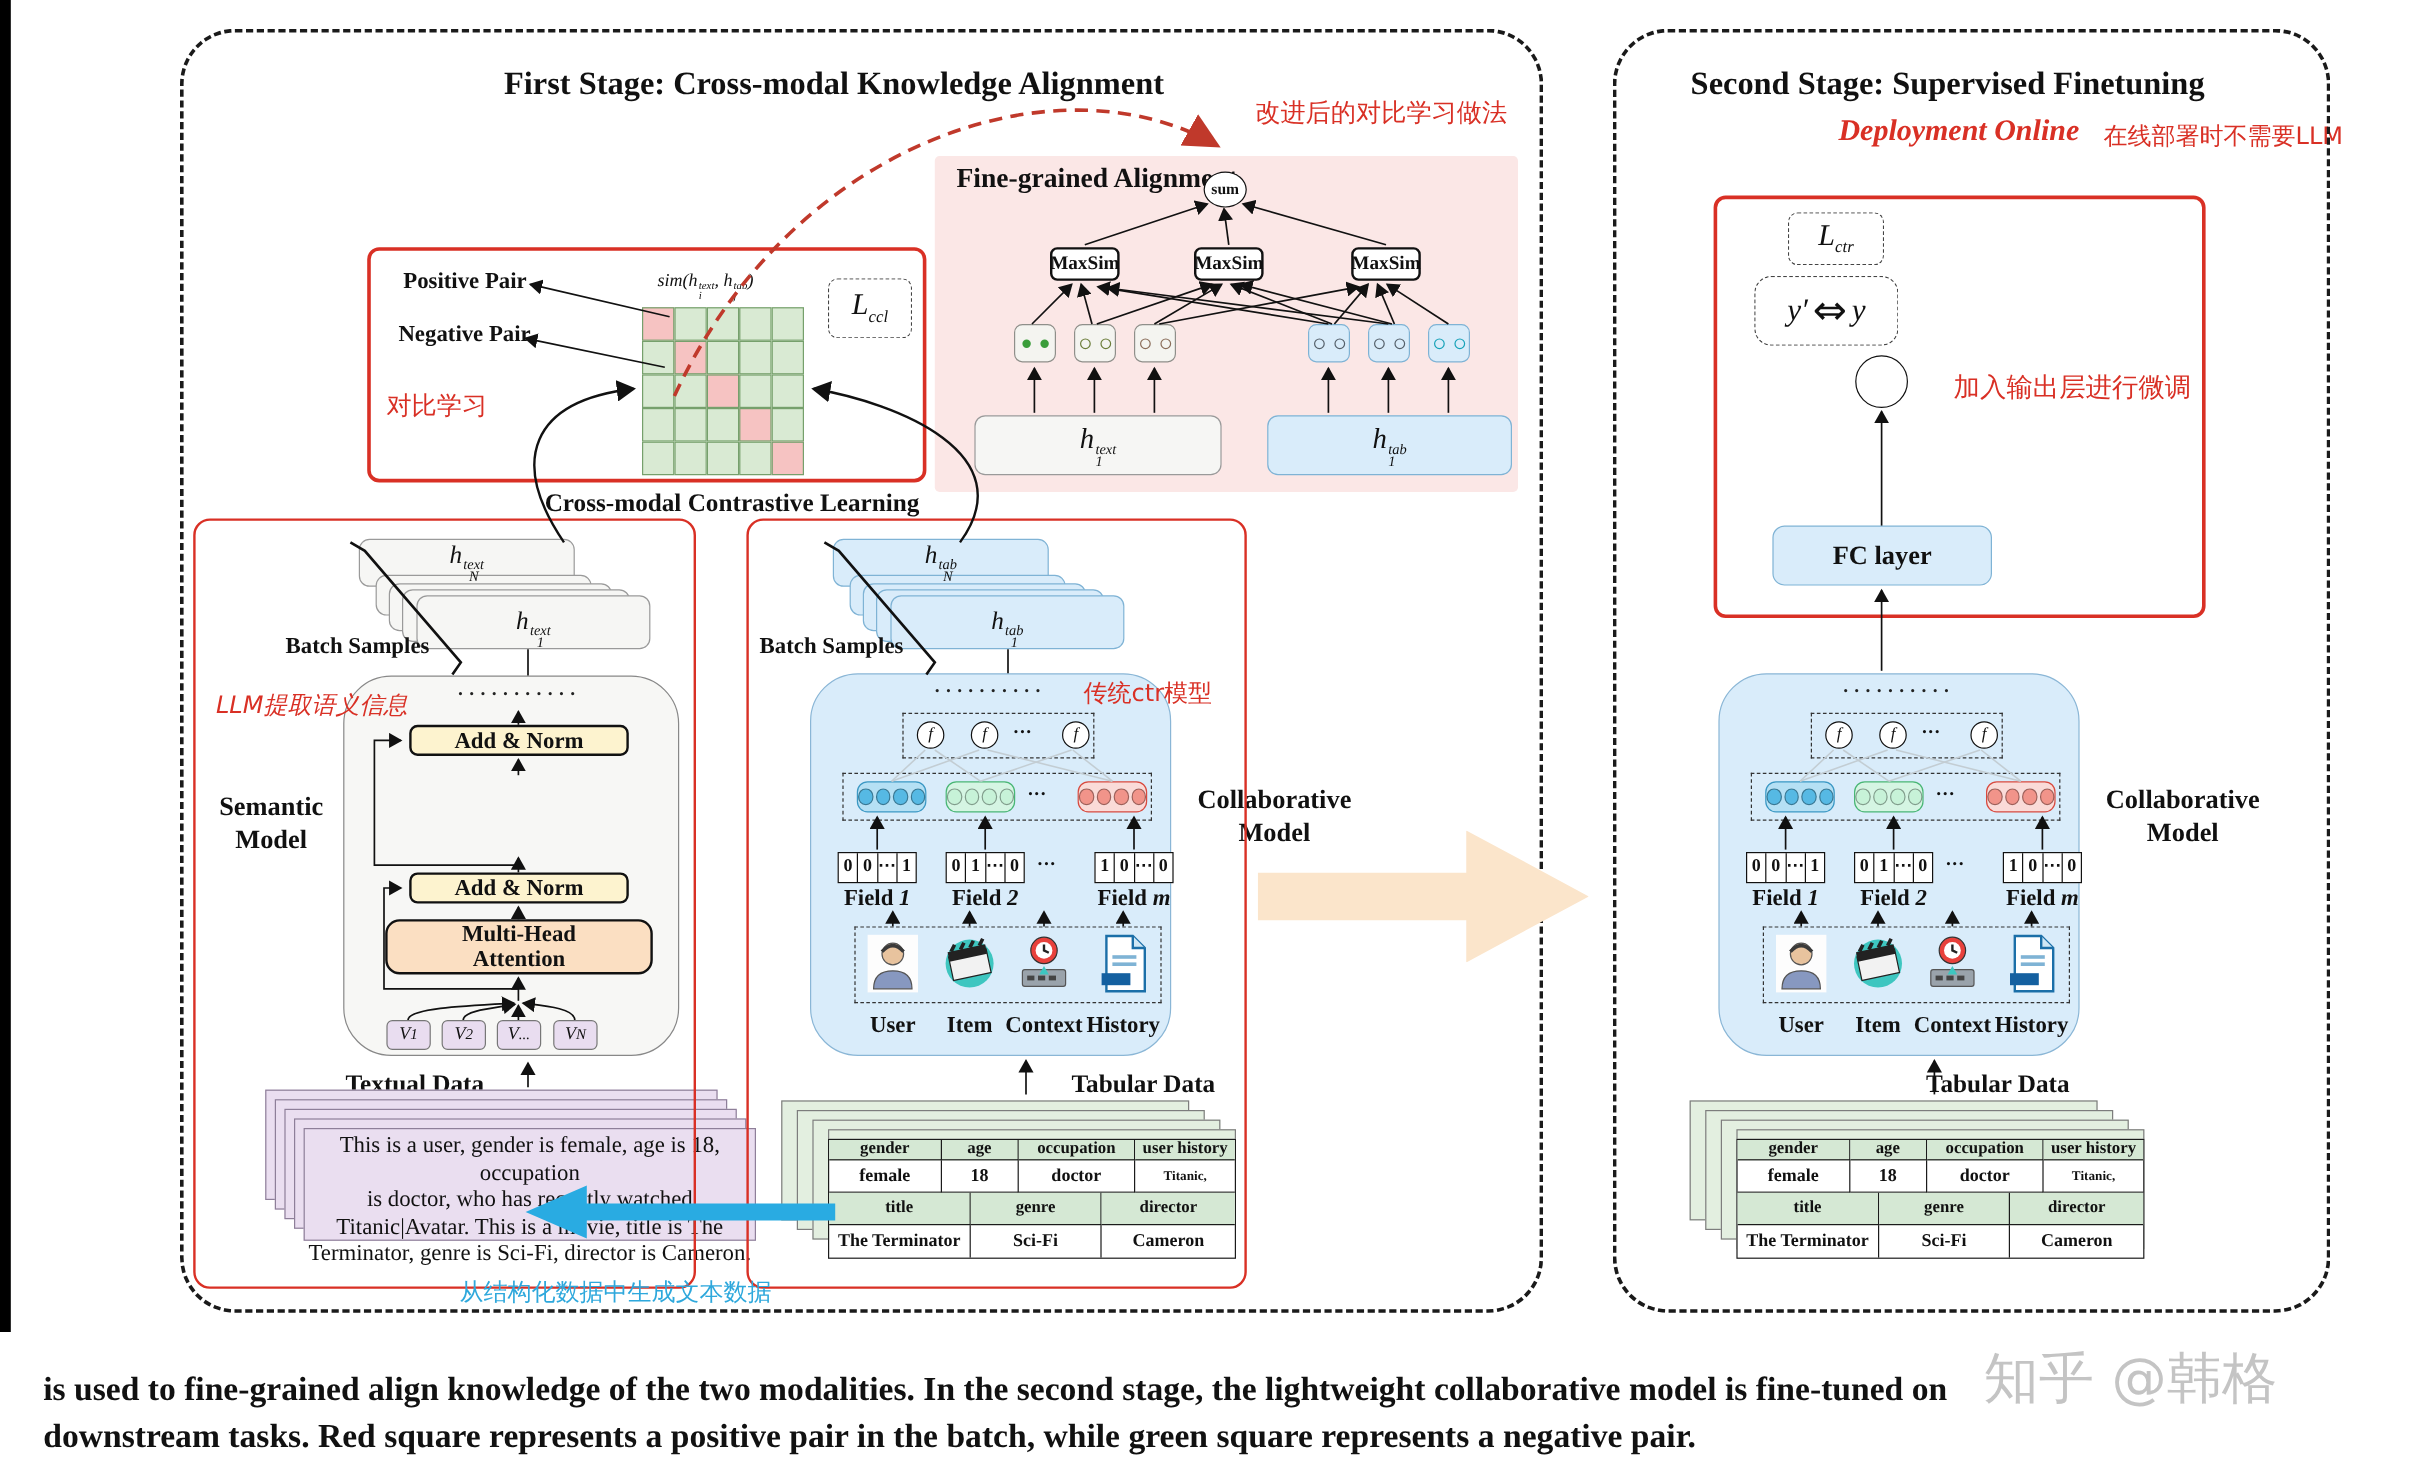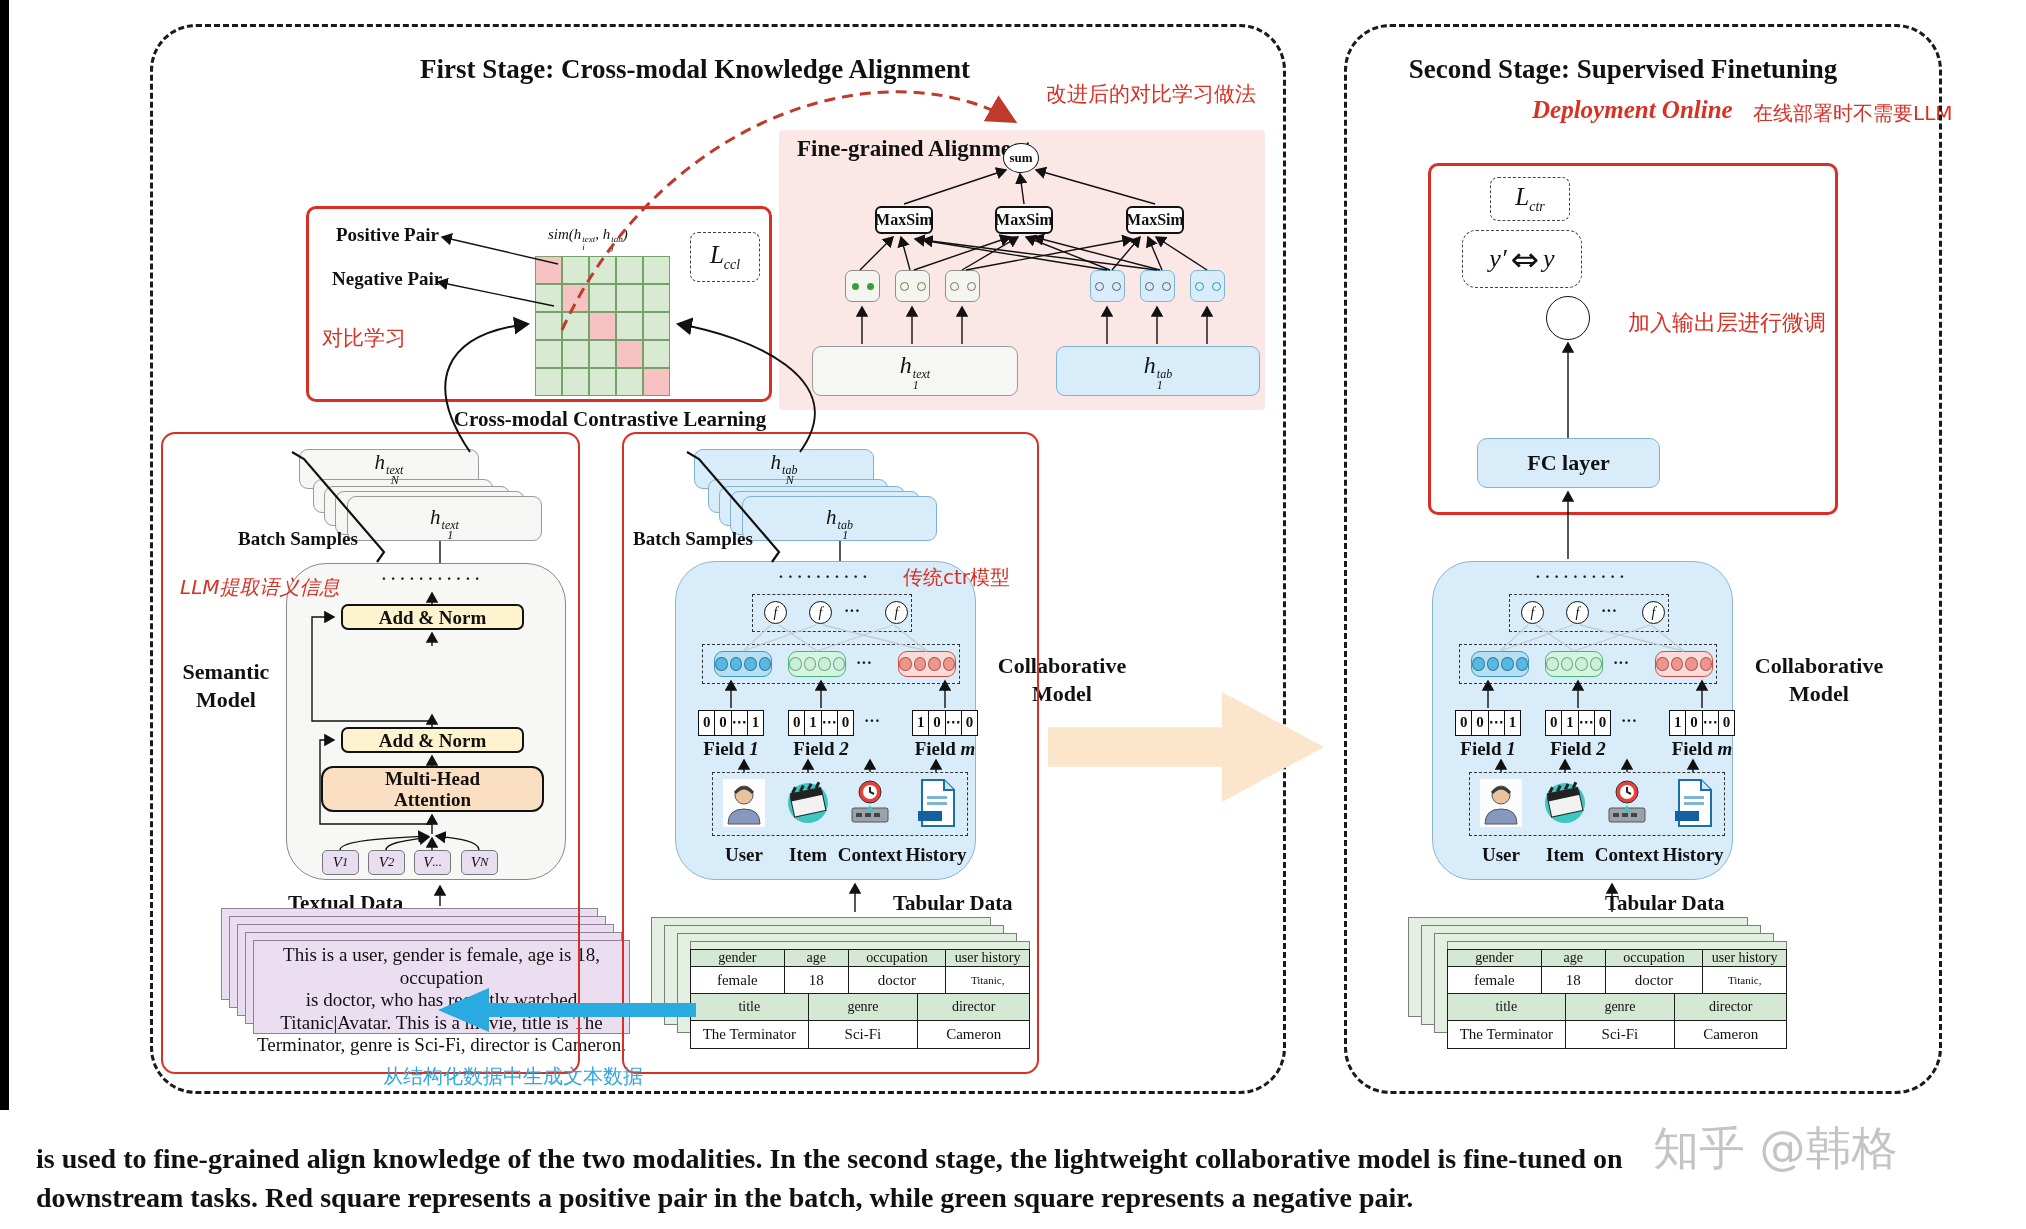--- a/index.html
+++ b/index.html
@@ -46,21 +46,21 @@
   .pill.gr{background:#d5f5e3;border:1.2px solid #49b675;}
   .pill.rd{background:#fadbd8;border:1.2px solid #d84a3f;}
   .pd{width:12px;height:12px;border-radius:50%;border:1px solid rgba(0,0,0,.35);}
   .vec{display:flex;background:#fff;border:1.6px solid #111;}
   .vec span{flex:1;border-right:1.6px solid #111;text-align:center;font-weight:700;font-size:15px;line-height:22px;}
   .vec span:last-child{border-right:none;}
   .flbl{font-weight:700;font-size:19px;text-align:center;white-space:nowrap;}
   .gcard{background:#e3efe0;border:1px solid #7d7d7d;}
   .gtable{border:1.8px solid #1b1b1b;background:#fff;}
   .trow{display:flex;}
-  .tcell{border-right:1.6px solid #1b1b1b;border-bottom:1.6px solid #1b1b1b;display:flex;align-items:center;justify-content:center;font-weight:400;font-size:15px;}
+  .tcell{border-right:1.6px solid #1b1b1b;border-bottom:1.6px solid #1b1b1b;display:flex;align-items:center;justify-content:center;font-weight:700;font-size:15px;}
   .trow .tcell:last-child{border-right:none;}
   .trow.last .tcell{border-bottom:none;}
   .thead{background:var(--table_green);font-size:14px;}
   .small{font-size:11px;}
   .pcard{background:#eadef0;border:1px solid #8e7f99;}
   .ptext{font-size:19px;line-height:22.5px;text-align:center;}
   .dotsrow{letter-spacing:4px;font-weight:700;font-size:16px;text-align:center;color:#222;}
   .cap{font-weight:700;font-size:28px;white-space:nowrap;}
   .watermark{color:#8a8a8a;opacity:.5;font-size:46px;white-space:nowrap;}
   .peach-arrow{background:var(--peach_arrow);

